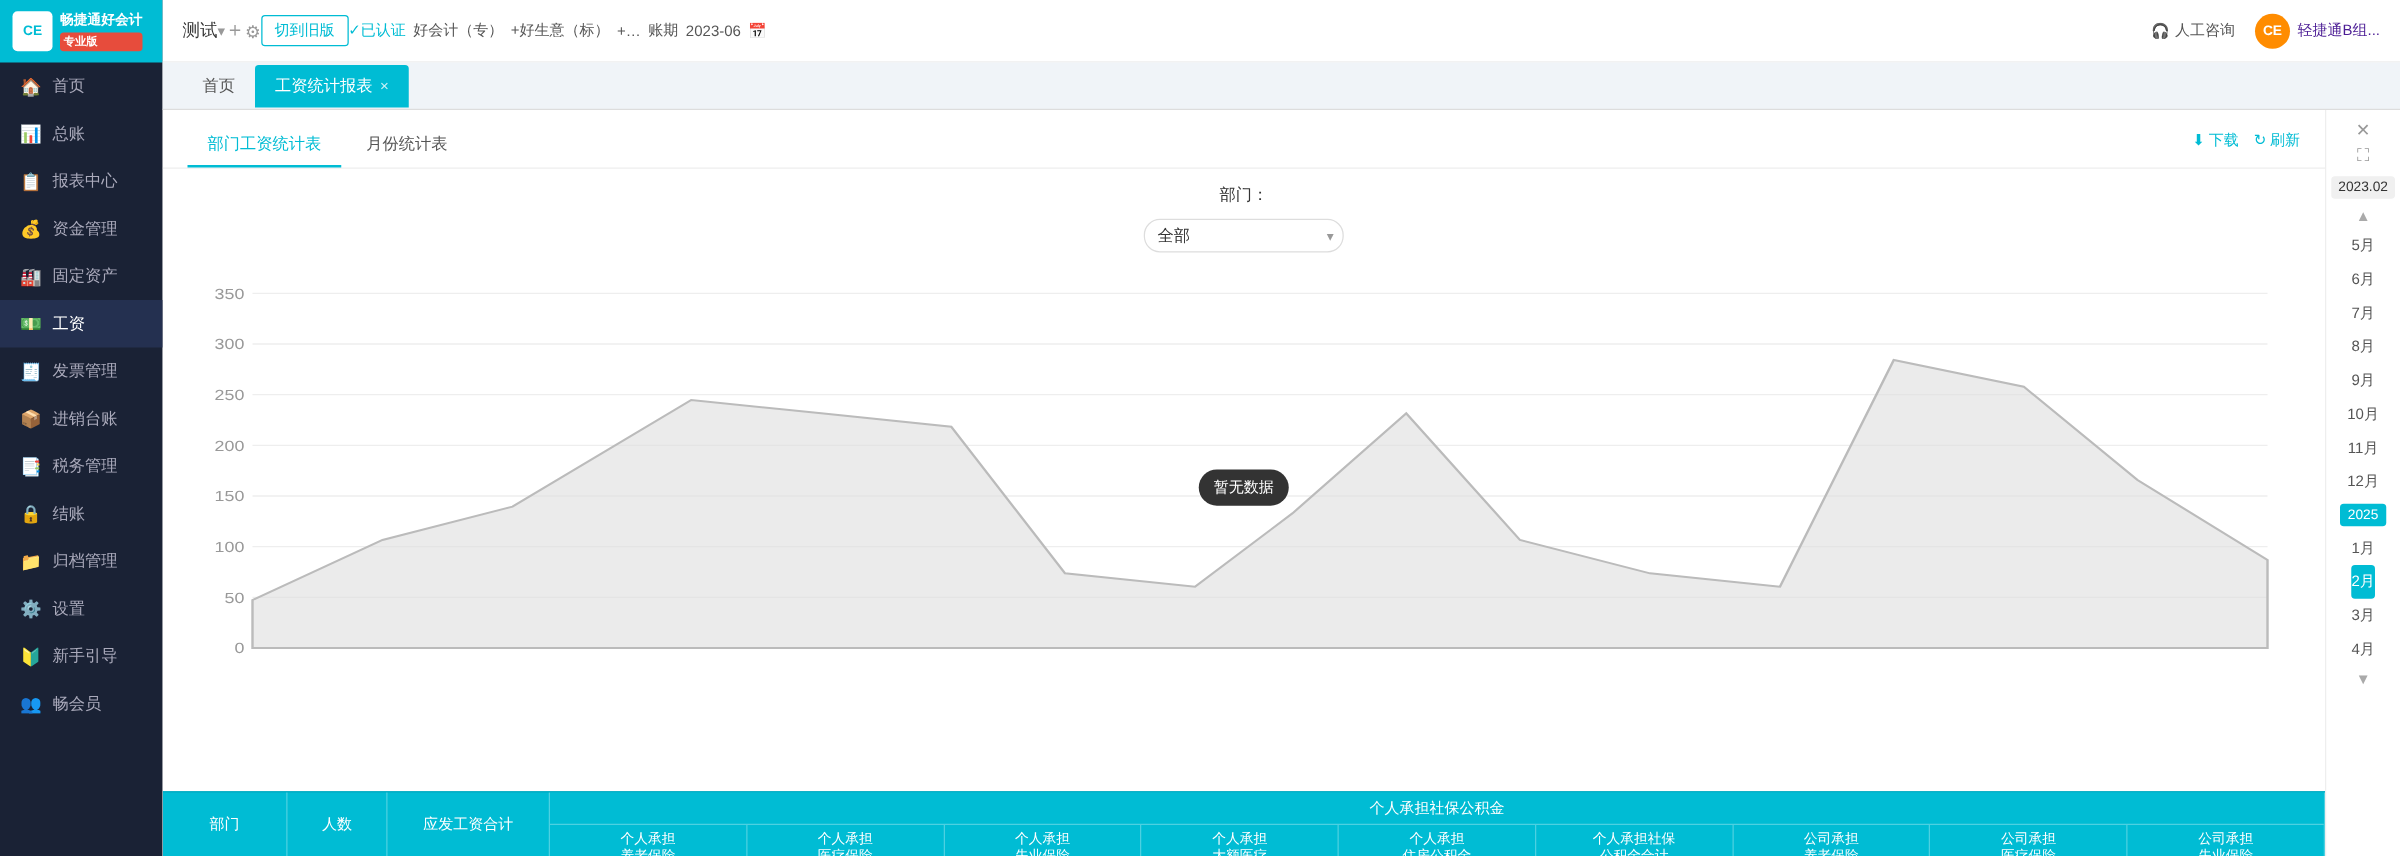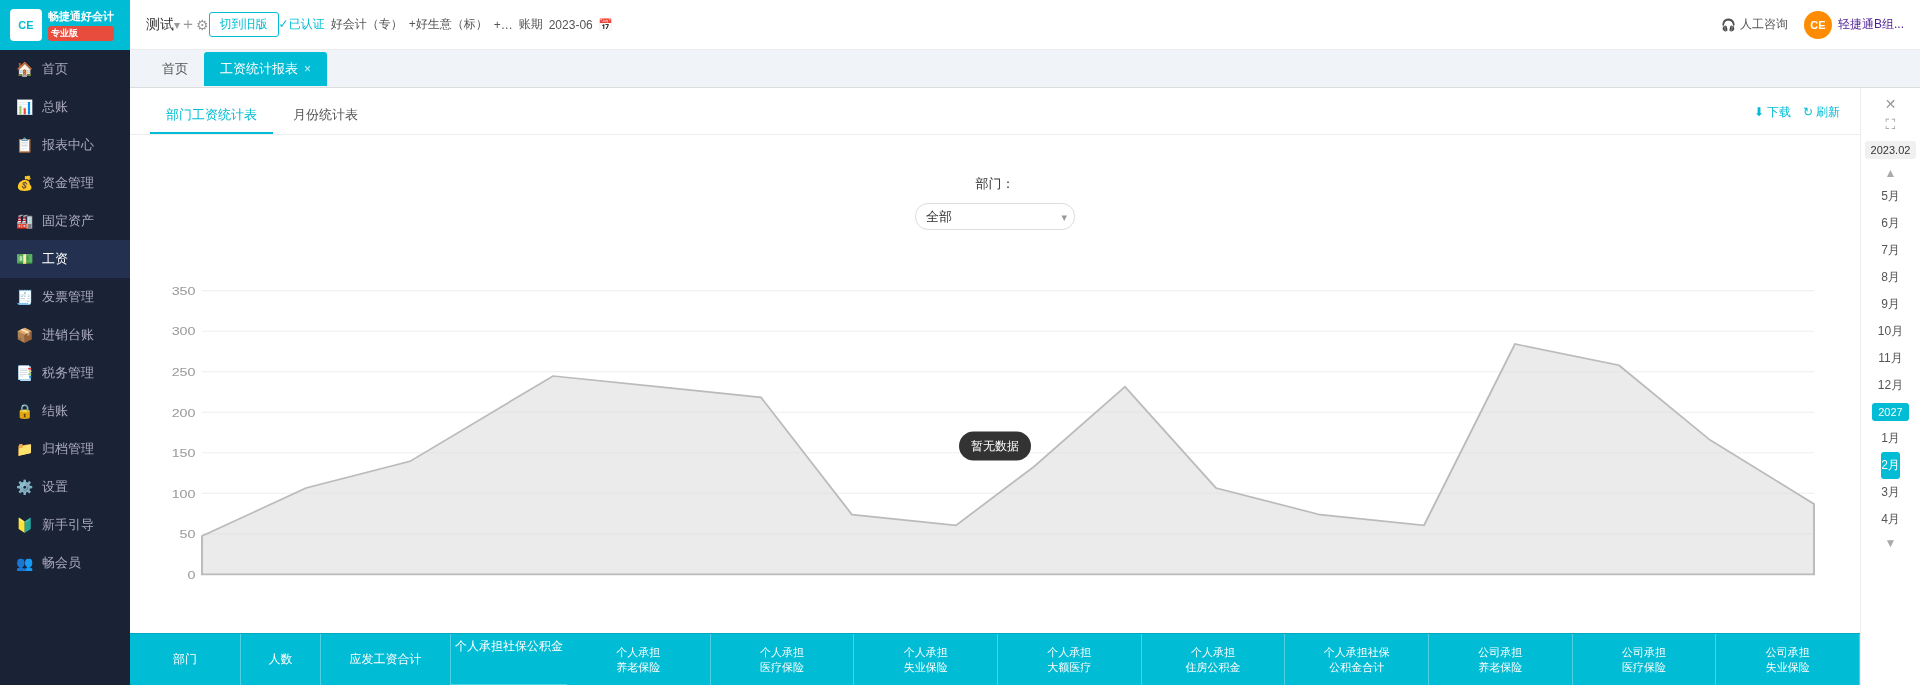--- a/index.html
+++ b/index.html
@@ -154,21 +154,20 @@
       position: relative;
     }
 
     
     .content-main {
       flex: 1;
       background: white;
       display: flex;
       flex-direction: column;
       overflow: hidden;
-      gap: 28px;
     }
 
     
     .subtab-bar {
       display: flex;
       align-items: center;
       padding: 10px 20px 0;
       border-bottom: 1px solid #eee;
       gap: 4px;
       flex-shrink: 0;
@@ -540,24 +539,24 @@
             <text x="35" y="242" text-anchor="end" font-size="11" fill="#999">50</text>
             <text x="35" y="280" text-anchor="end" font-size="11" fill="#999">0</text>
 
             <path d="M40,240 L120,195 L200,170 L310,90 L390,100 L470,110 L540,220 L620,230 L680,175 L750,100 L820,195 L900,220 L980,230 L1050,60 L1130,80 L1200,150 L1280,210 L1280,276 L40,276 Z" fill="#ddd" fill-opacity="0.6" stroke="#bbb" stroke-width="1.5"></path>
           </svg>
           <div class="chart-tooltip">暂无数据</div>
         </div>
       </div>
 
       <div class="table-header">
-        <div class="table-header-cell" style="width:111px;">部门</div>
+        <div class="table-header-cell" style="width:100px;">部门</div>
         <div class="table-header-cell" style="width:80px;">人数</div>
         <div class="table-header-cell" style="width:130px;">应发工资合计</div>
-        <div style="display:flex;flex:1;border-right:1px solid rgba(255,255,255,0.3);">
+        <div style="display:flex;flex-direction:column;flex:1;border-right:1px solid rgba(255,255,255,0.3);">
           <div class="table-header-group-title">个人承担社保公积金</div>
           <div class="table-header-group-subs">
             <div class="table-header-sub-cell" style="flex:1;">个人承担<br>养老保险</div>
             <div class="table-header-sub-cell" style="flex:1;">个人承担<br>医疗保险</div>
             <div class="table-header-sub-cell" style="flex:1;">个人承担<br>失业保险</div>
             <div class="table-header-sub-cell" style="flex:1;">个人承担<br>大额医疗</div>
             <div class="table-header-sub-cell" style="flex:1;">个人承担<br>住房公积金</div>
             <div class="table-header-sub-cell" style="flex:1;">个人承担社保<br>公积金合计</div>
             <div class="table-header-sub-cell" style="flex:1;">公司承担<br>养老保险</div>
             <div class="table-header-sub-cell" style="flex:1;">公司承担<br>医疗保险</div>
@@ -578,21 +577,21 @@
       <div id="months-2023-container">
           <div class="month-item">5月</div>
           <div class="month-item">6月</div>
           <div class="month-item">7月</div>
           <div class="month-item">8月</div>
           <div class="month-item">9月</div>
           <div class="month-item">10月</div>
           <div class="month-item">11月</div>
           <div class="month-item">12月</div>
         </div>
-      <div class="year-section-label">2027</div>
+      <div class="year-section-label">2025</div>
       <div id="months-2024-container">
           <div class="month-item">1月</div>
           <div class="month-item active">2月</div>
           <div class="month-item">3月</div>
           <div class="month-item">4月</div>
         </div>
       <div class="nav-arrows">
         <span class="nav-arrow">▼</span>
       </div>
     </div>

